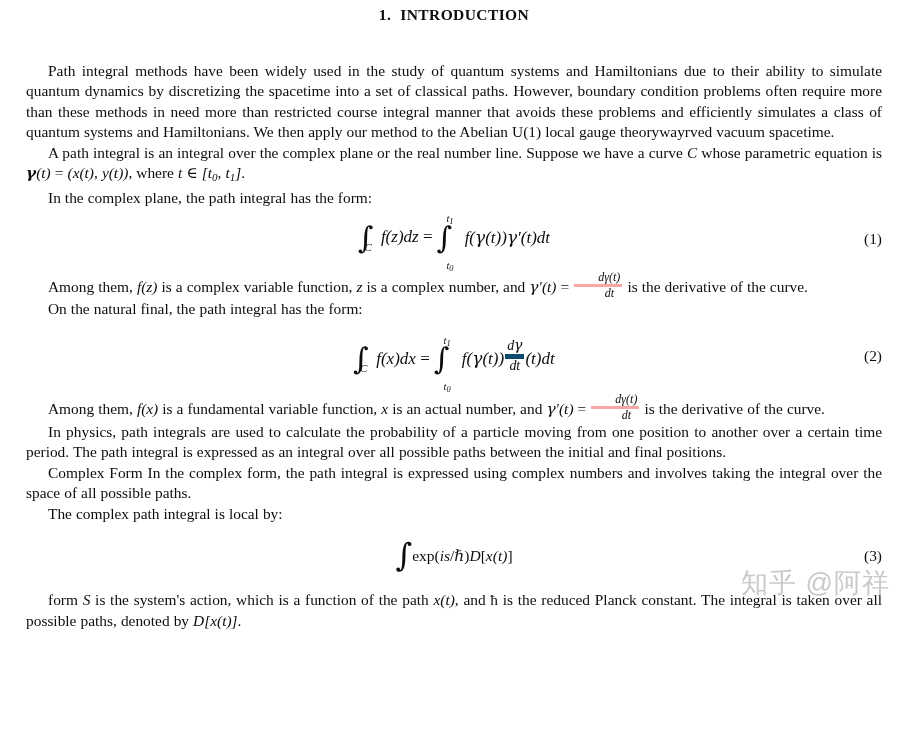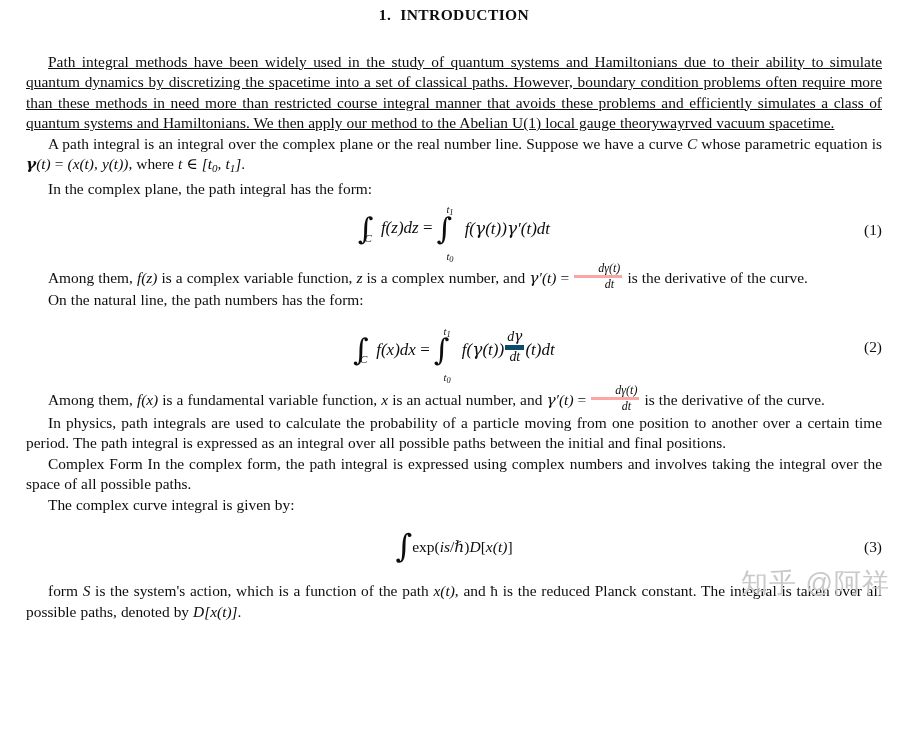--- a/index.html
+++ b/index.html
@@ -56,22 +56,21 @@
     text-align: justify;
     text-justify: inter-word;
     margin: 0;
     padding: 0;
     text-indent: 22px;
     -webkit-hyphens: none;
     hyphens: none;
     word-spacing: 0.2px;
   }
   p.para.first {
-    margin-top: 27px;
-    text-decoration: underline;
+    margin-top: 36px;
   }
 
   
   .mi {            
     font-family: "Liberation Serif", "DejaVu Serif", serif;
     font-style: italic;
   }
   .mu {            
     font-style: normal;
   }
@@ -221,40 +220,40 @@
         <span class="bigint">∫</span><span class="intlim-c">C</span><span class="mi">f(z)dz</span>
         <span class="mu">=</span>
         <span class="bigint">∫</span><span class="intlim"><span class="upper">t<span style="font-size:0.8em;vertical-align:-0.25em;">1</span></span><span class="lower">t<span style="font-size:0.8em;vertical-align:-0.25em;">0</span></span></span>
         <span class="mi">f(<span class="mgreek">γ</span>(t))<span class="mgreek">γ</span>′(t)dt</span>
       </span>
       <span class="equation-number">(1)</span>
     </div>
 
     <p class="para"><span>Among them, </span><span class="mi">f(z)</span><span> is a complex variable function, </span><span class="mi">z</span><span> is a complex number, and </span><span class="mi"><span class="mgreek">γ</span>′(t)</span> <span class="mu">=</span> <span class="frac"><span class="num mi">dγ(t)</span><span class="den mi">dt</span></span><span> is the derivative of the curve.</span></p>
 
-    <p class="para">On the natural line, the path numbers has the form:</p>
+    <p class="para">On the natural final, the path integral has the form:</p>
 
     <div class="equation-row" style="margin-top:18px;margin-bottom:20px;">
       <span class="equation-body">
         <span class="bigint">∫</span><span class="intlim-c">C</span><span class="mi">f(x)dx</span>
         <span class="mu">=</span>
         <span class="bigint">∫</span><span class="intlim"><span class="upper">t<span style="font-size:0.8em;vertical-align:-0.25em;">1</span></span><span class="lower">t<span style="font-size:0.8em;vertical-align:-0.25em;">0</span></span></span>
         <span class="mi">f(<span class="mgreek">γ</span>(t))</span><span class="dfrac"><span class="num mi">d<span class="mgreek">γ</span></span><span class="den mi">dt</span></span><span class="mi">(t)dt</span>
       </span>
       <span class="equation-number">(2)</span>
     </div>
 
     <p class="para"><span>Among them, </span><span class="mi">f(x)</span><span> is a fundamental variable function, </span><span class="mi">x</span><span> is an actual number, and </span><span class="mi"><span class="mgreek">γ</span>′(t)</span> <span class="mu">=</span> <span class="frac"><span class="num mi">dγ(t)</span><span class="den mi">dt</span></span><span> is the derivative of the curve.</span></p>
 
     <p class="para">In physics, path integrals are used to calculate the probability of a particle moving from one position to another over a certain time period. The path integral is expressed as an integral over all possible paths between the initial and final positions.</p>
 
 
     <p class="para">Complex Form In the complex form, the path integral is expressed using complex numbers and involves taking the integral over the space of all possible paths.</p>
 
-    <p class="para">The complex curve integral is given by:</p>
+    <p class="para">The complex path integral is local by:</p>
 
     <div class="equation-row" style="margin-top:22px;margin-bottom:24px;">
       <span class="equation-body">
         <span class="bigint" style="font-size:32px;">∫</span><span class="mu" style="font-size:15.5px;">exp(<span class="mi">is</span>/<span class="mu">ℏ</span>)<span class="mi">D</span>[<span class="mi">x(t)</span>]</span>
       </span>
       <span class="equation-number">(3)</span>
     </div>
 
     <p class="para"><span>form </span><span class="mi">S</span><span> is the system's action, which is a function of the path </span><span class="mi">x(t)</span><span>, and </span><span class="mu">ħ</span><span> is the reduced Planck constant. The integral is taken over all possible paths, denoted by </span><span class="mi">D[x(t)]</span><span>.</span></p>
 

